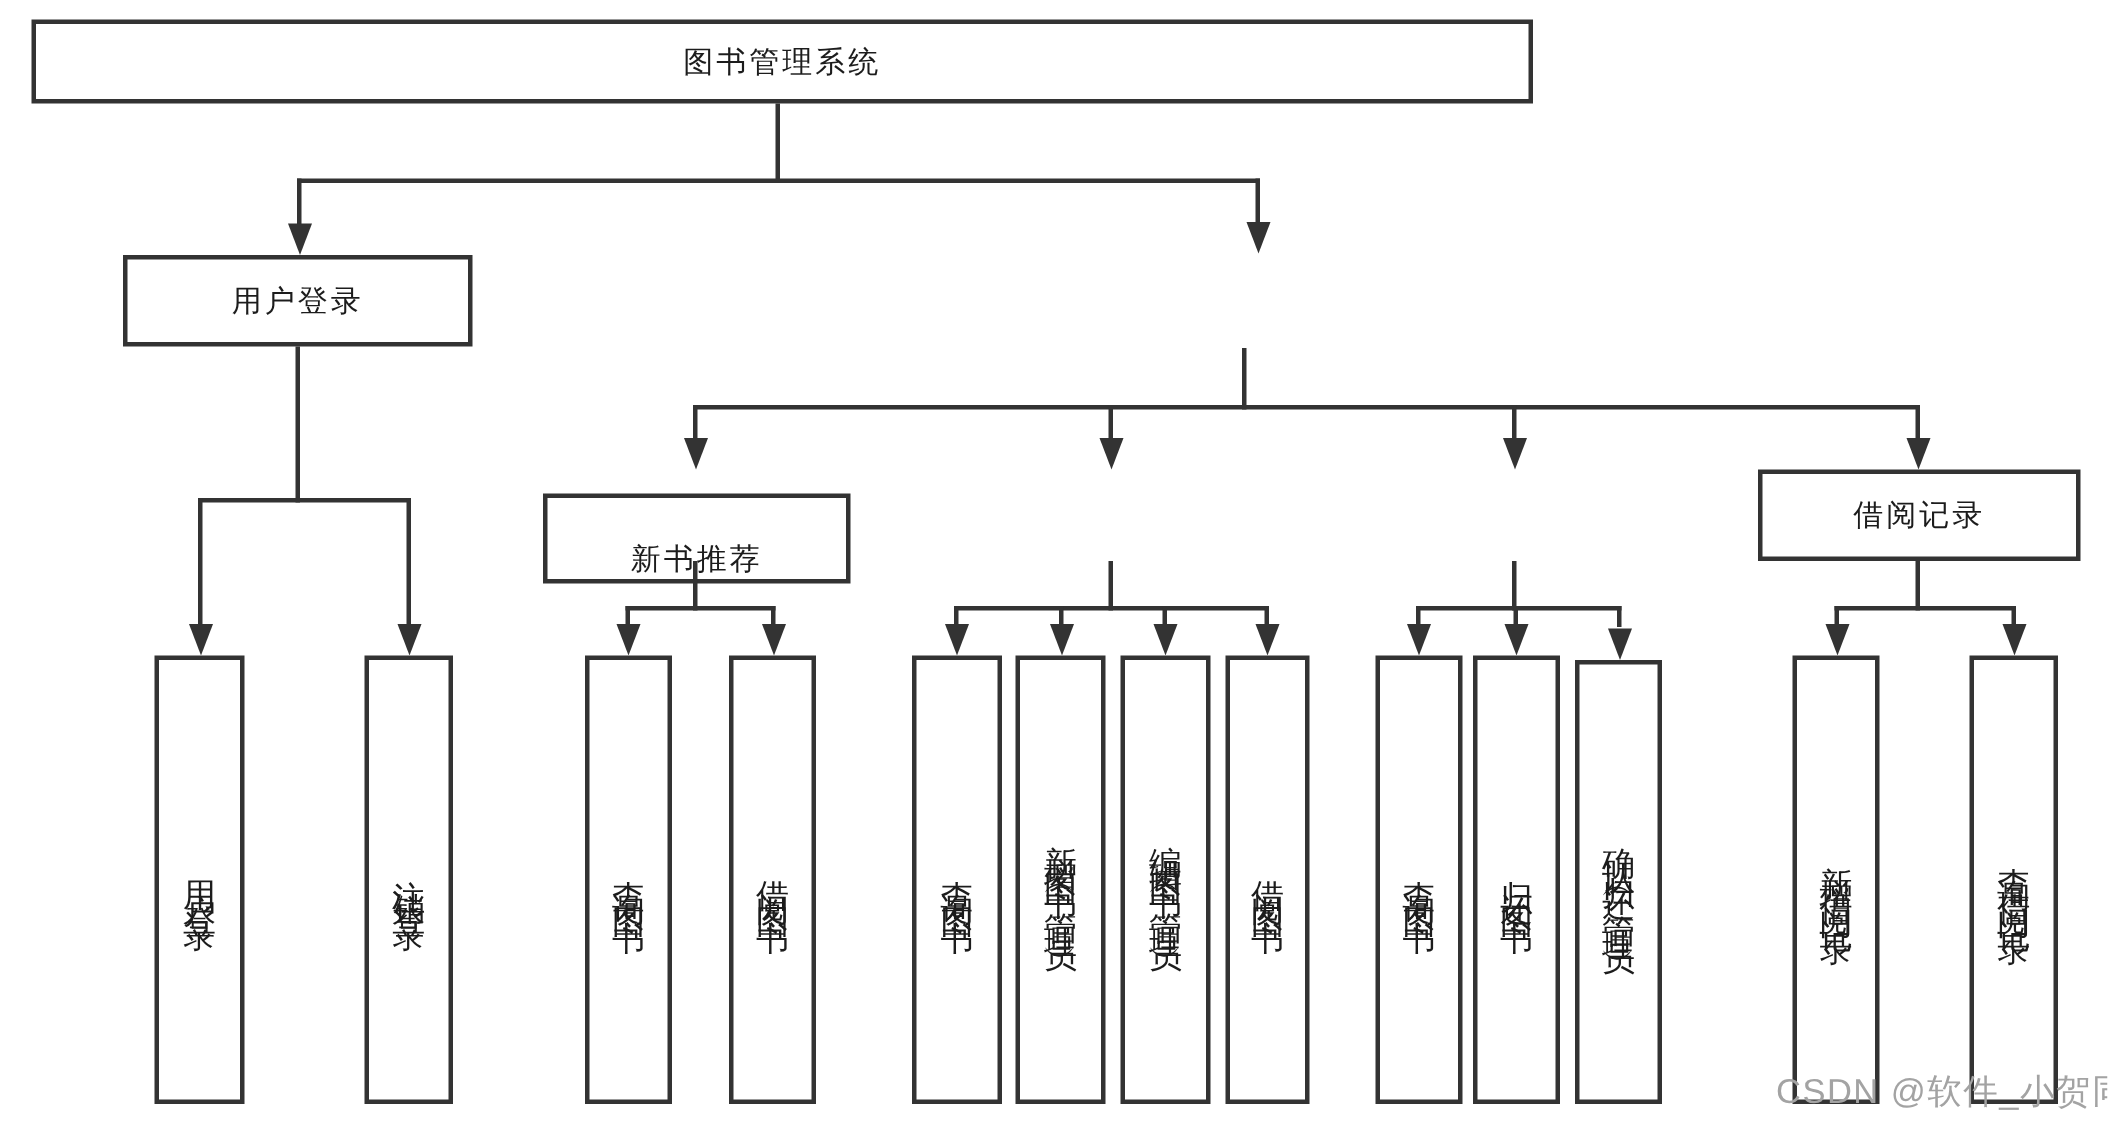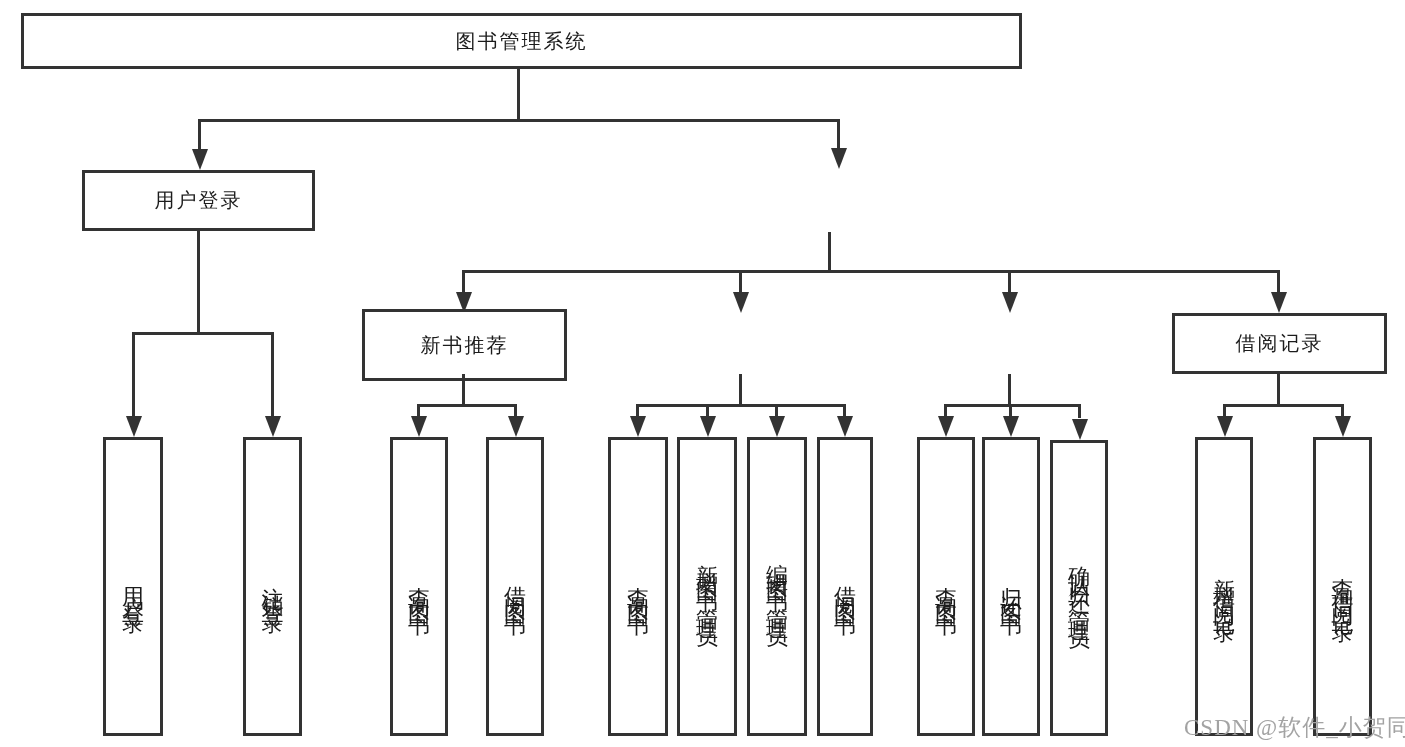--- a/index.html
+++ b/index.html
@@ -1,20 +1,20 @@
 <!DOCTYPE html>
 <html><head>
 <meta charset="utf-8">
 <style>
   html,body{margin:0;padding:0;background:#ffffff;}
   #stage{
     position:relative;
     width:1405px;height:747px;
     background:#ffffff;
-    font-family:Liberation Serif, serif;
+    font-family:Liberation Sans, sans-serif;
     overflow:hidden;
   }
   .box{
     position:absolute;
     box-sizing:border-box;
     border:3px solid #333333;
     background:#ffffff;
     display:flex;
     align-items:center;
     justify-content:center;
@@ -84,21 +84,21 @@
   <div class="line" style="left:462px;top:270px;width:818px;height:3px;"></div>
   <div class="line" style="left:462px;top:270px;width:3px;height:26px;"></div>
   <div class="arrow" style="left:464px;top:292px;"></div>
   <div class="line" style="left:739px;top:270px;width:3px;height:26px;"></div>
   <div class="arrow" style="left:741px;top:292px;"></div>
   <div class="line" style="left:1008px;top:270px;width:3px;height:26px;"></div>
   <div class="arrow" style="left:1010px;top:292px;"></div>
   <div class="line" style="left:1277px;top:270px;width:3px;height:26px;"></div>
   <div class="arrow" style="left:1279px;top:292px;"></div>
 
-  <div class="box" style="left:362px;top:309px;width:205px;height:72px;">
+  <div class="box" style="left:362px;top:329px;width:205px;height:60px;align-items:flex-end;">
     <span class="hlabel">新书推荐</span>
   </div>
   <div class="box" style="left:1172px;top:313px;width:215px;height:61px;">
     <span class="hlabel">借阅记录</span>
   </div>
 
   <div class="line" style="left:462px;top:374px;width:3px;height:33px;"></div>
   <div class="line" style="left:417px;top:404px;width:100px;height:3px;"></div>
   <div class="line" style="left:417px;top:404px;width:3px;height:14px;"></div>
   <div class="arrow" style="left:419px;top:416px;"></div>

